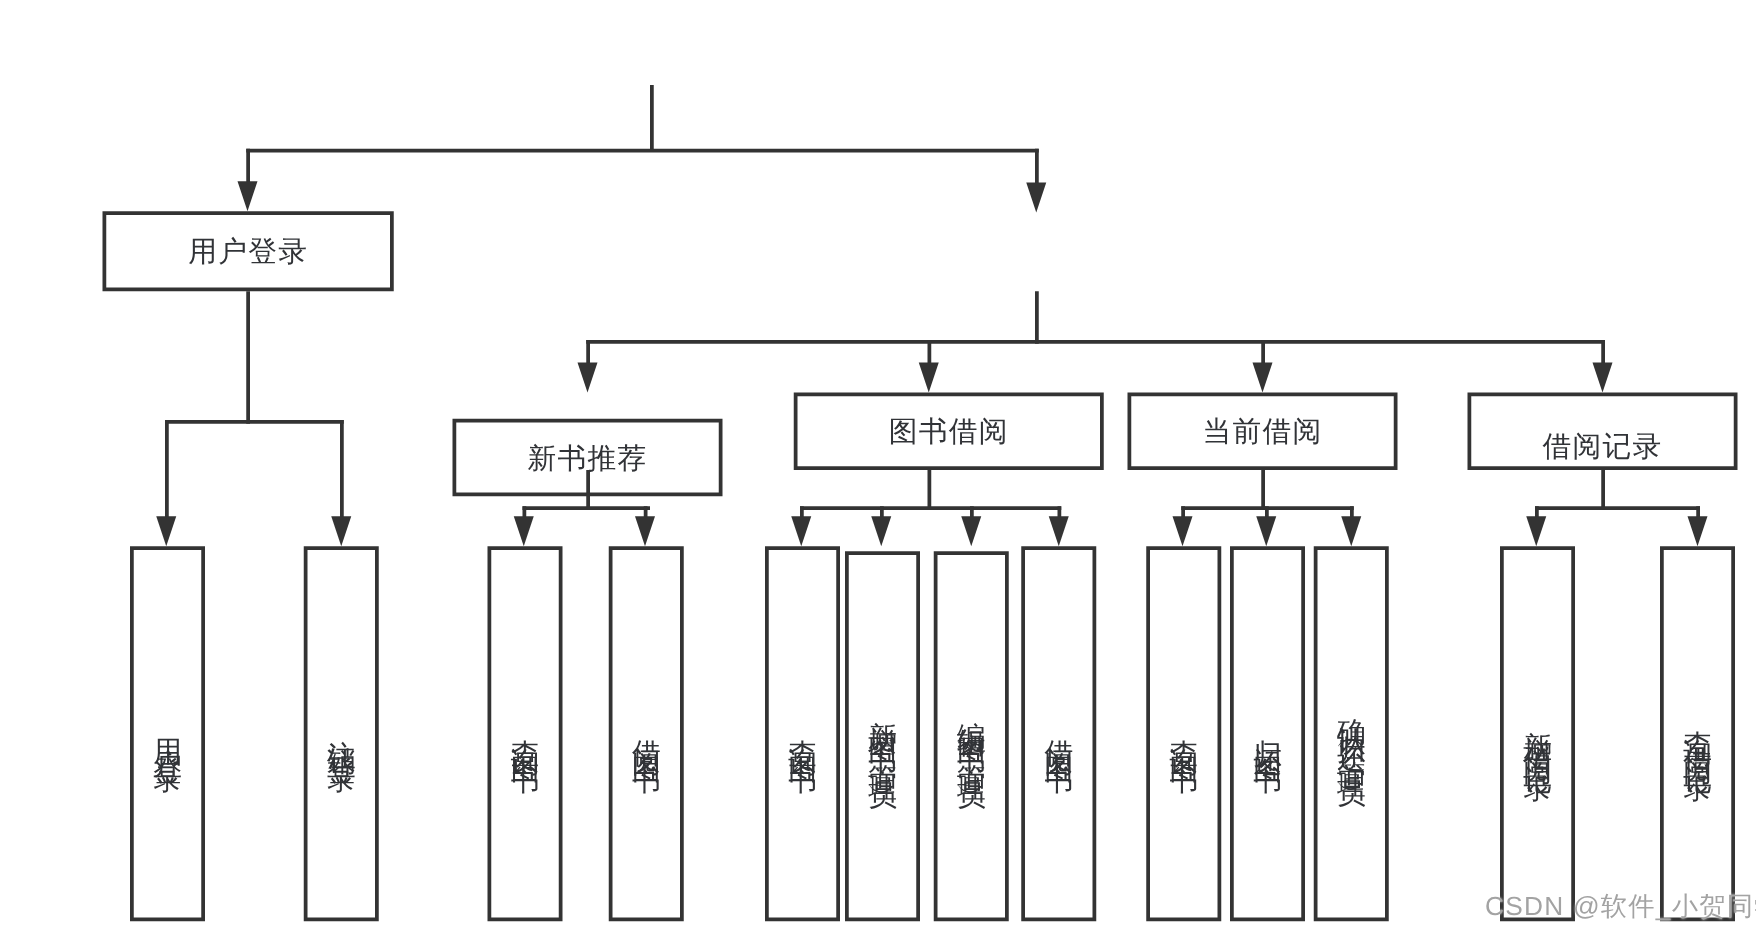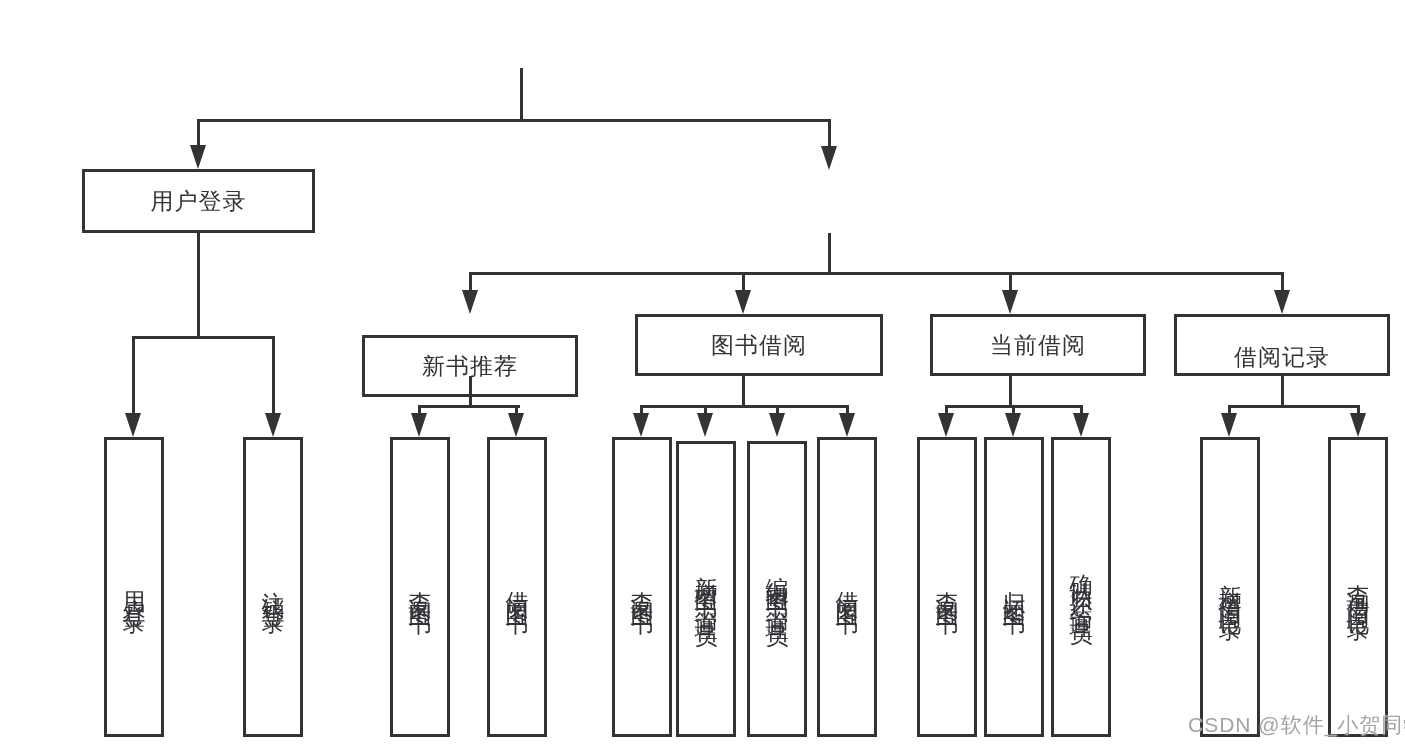--- a/index.html
+++ b/index.html
@@ -69,21 +69,21 @@
   <div class="arr" style="left:1002px;top:290px;"></div>
   <div class="vl" style="left:1281px;top:272px;height:22px;"></div>
   <div class="arr" style="left:1274px;top:290px;"></div>
 
   <div class="box" style="left:362px;top:314px;width:216px;height:62px;margin-top:21px;">
     <span class="hlabel">新书推荐</span>
   </div>
   <div class="box" style="left:635px;top:314px;width:248px;height:62px;">
     <span class="hlabel">图书借阅</span>
   </div>
-  <div class="box" style="left:930px;top:314px;width:216px;height:62px;">
+  <div class="box" style="left:902px;top:314px;width:216px;height:62px;">
     <span class="hlabel">当前借阅</span>
   </div>
   <div class="box" style="left:1174px;top:314px;width:216px;height:62px;align-items:flex-end;">
     <span class="hlabel">借阅记录</span>
   </div>
 
   <div class="vl" style="left:469px;top:376px;height:31px;"></div>
   <div class="hl" style="left:418px;top:405px;width:102px;"></div>
   <div class="vl" style="left:418px;top:405px;height:15px;"></div>
   <div class="arr" style="left:411px;top:413px;"></div>

